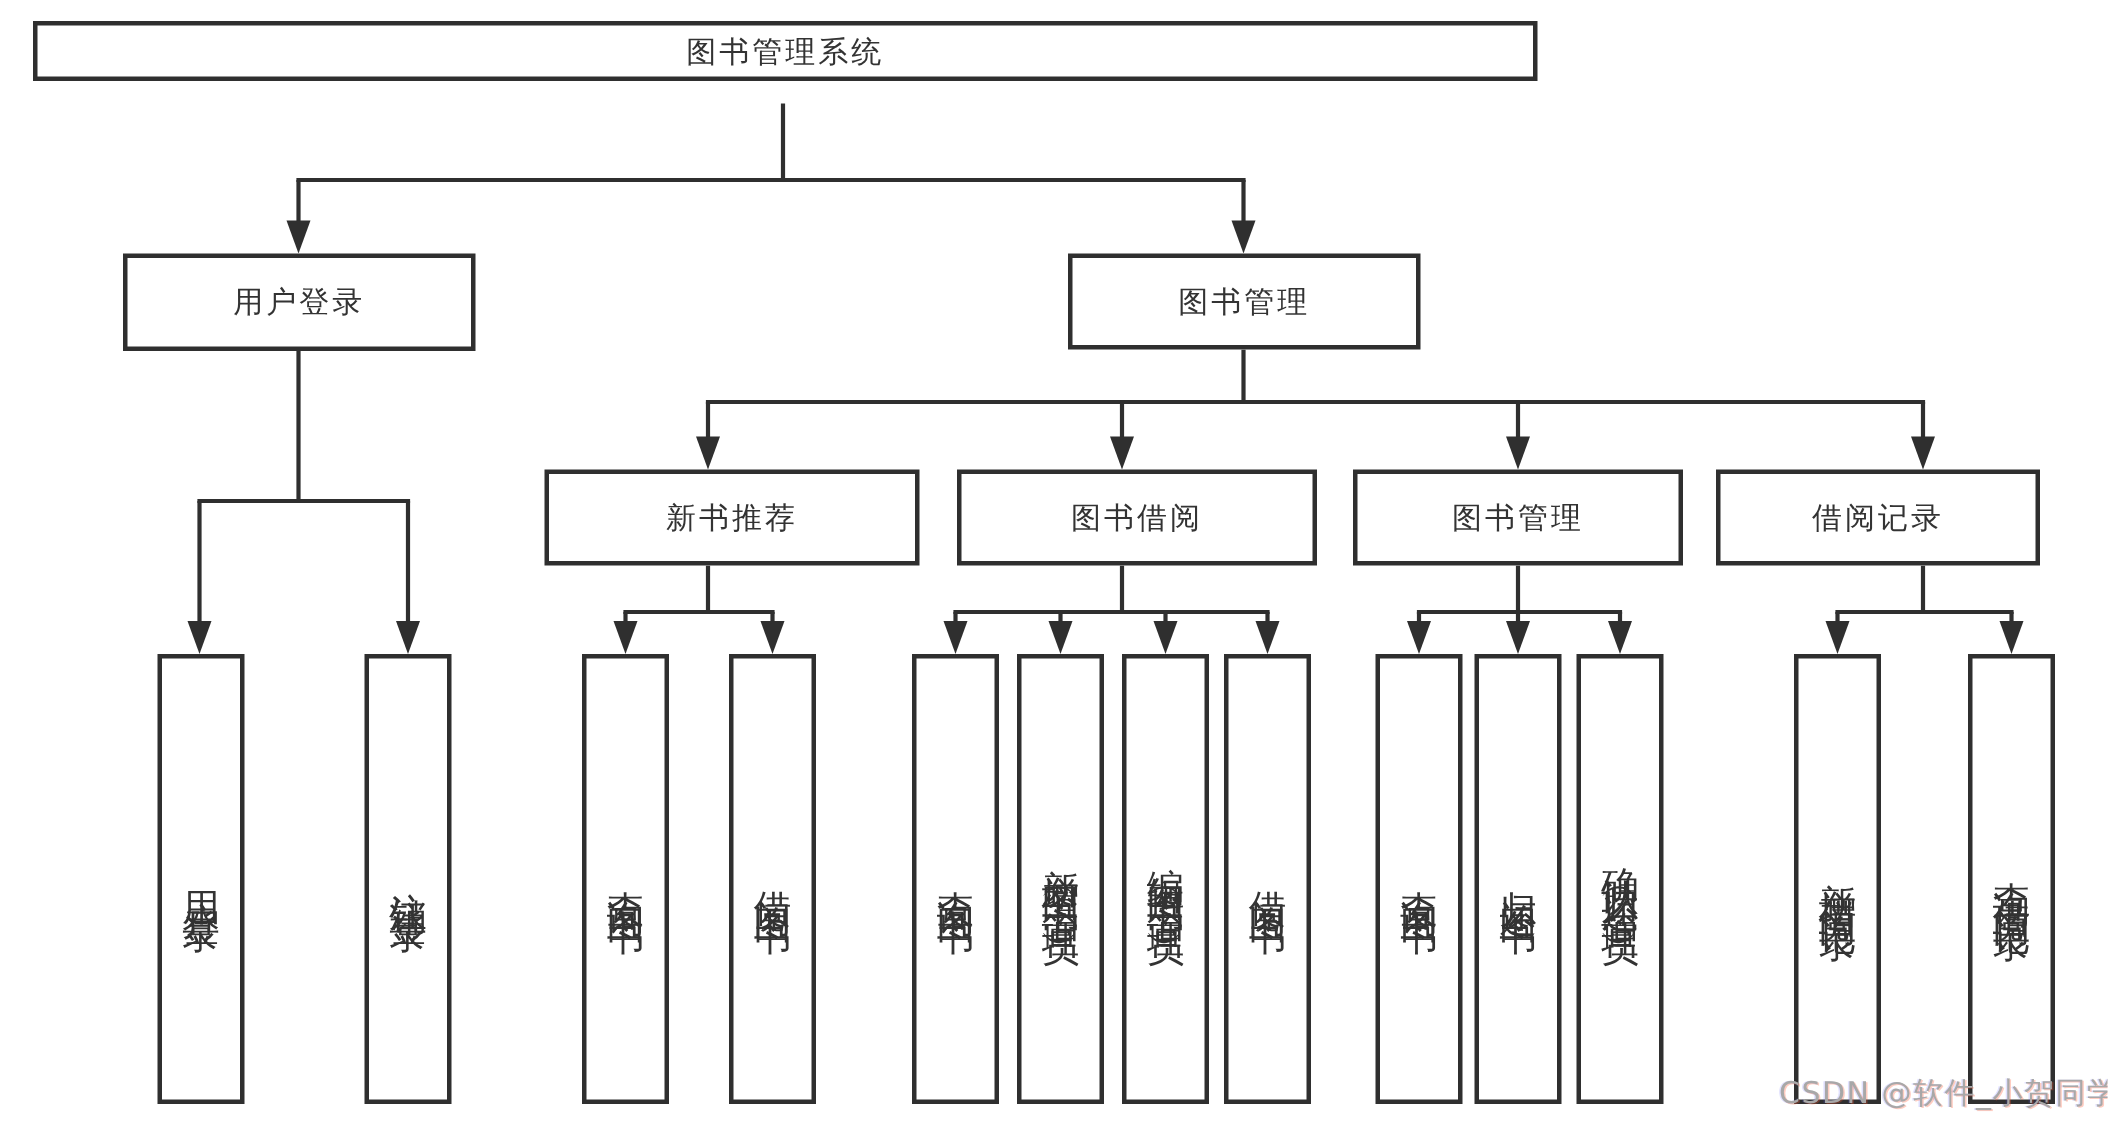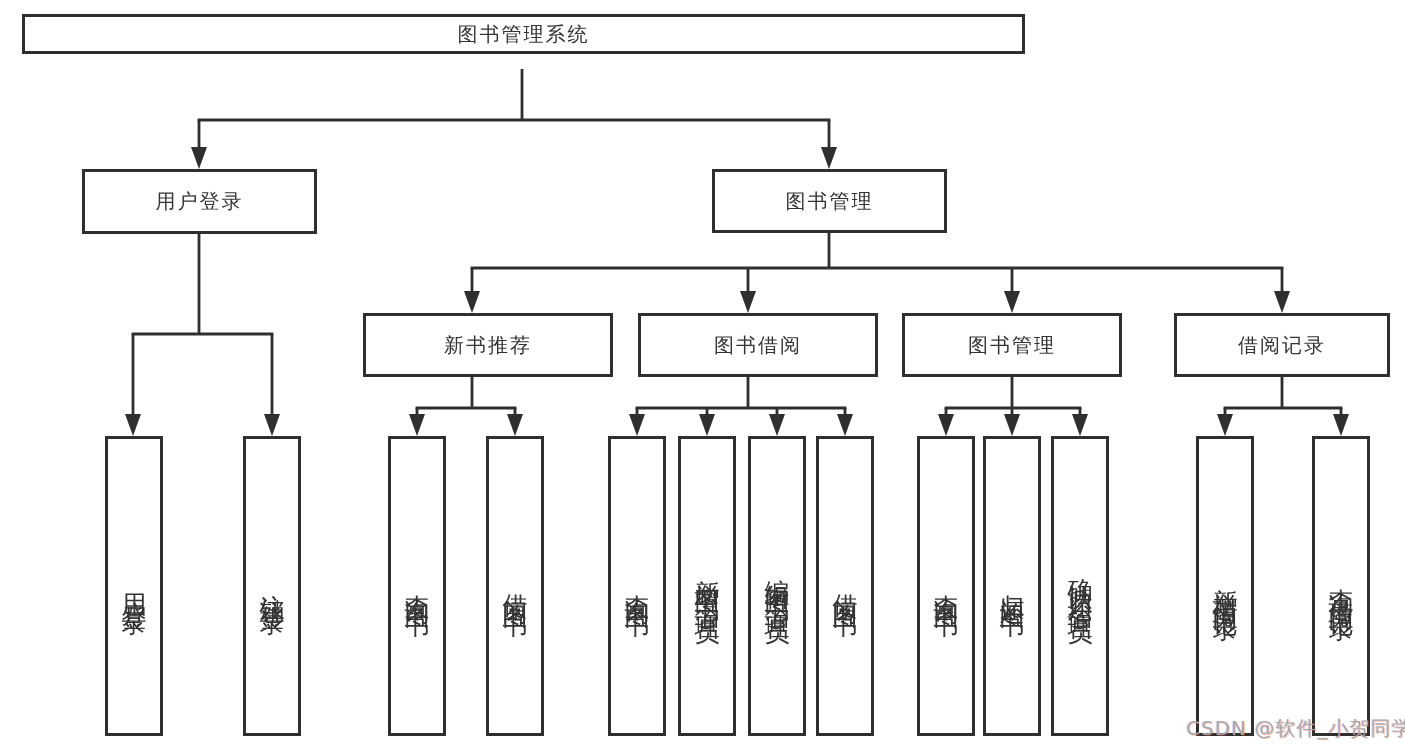--- a/index.html
+++ b/index.html
@@ -152,21 +152,21 @@
 
   <div class="node hbox" style="left:363px; top:313px; width:250px; height:64px;">
     <span>新书推荐</span>
   </div>
   <div class="node hbox" style="left:638px; top:313px; width:240px; height:64px;">
     <span>图书借阅</span>
   </div>
   <div class="node hbox" style="left:902px; top:313px; width:220px; height:64px;">
     <span>图书管理</span>
   </div>
-  <div class="node hbox" style="left:1174px; top:313px; width:216px; height:64px;">
+  <div class="node hbox" style="left:1144px; top:313px; width:216px; height:64px;">
     <span>借阅记录</span>
   </div>
 
   <div class="node vbox" style="left:105px; top:436px; width:58px; height:300px;">
     <span>用户登录</span>
   </div>
   <div class="node vbox" style="left:243px; top:436px; width:58px; height:300px;">
     <span>注销登录</span>
   </div>
 

